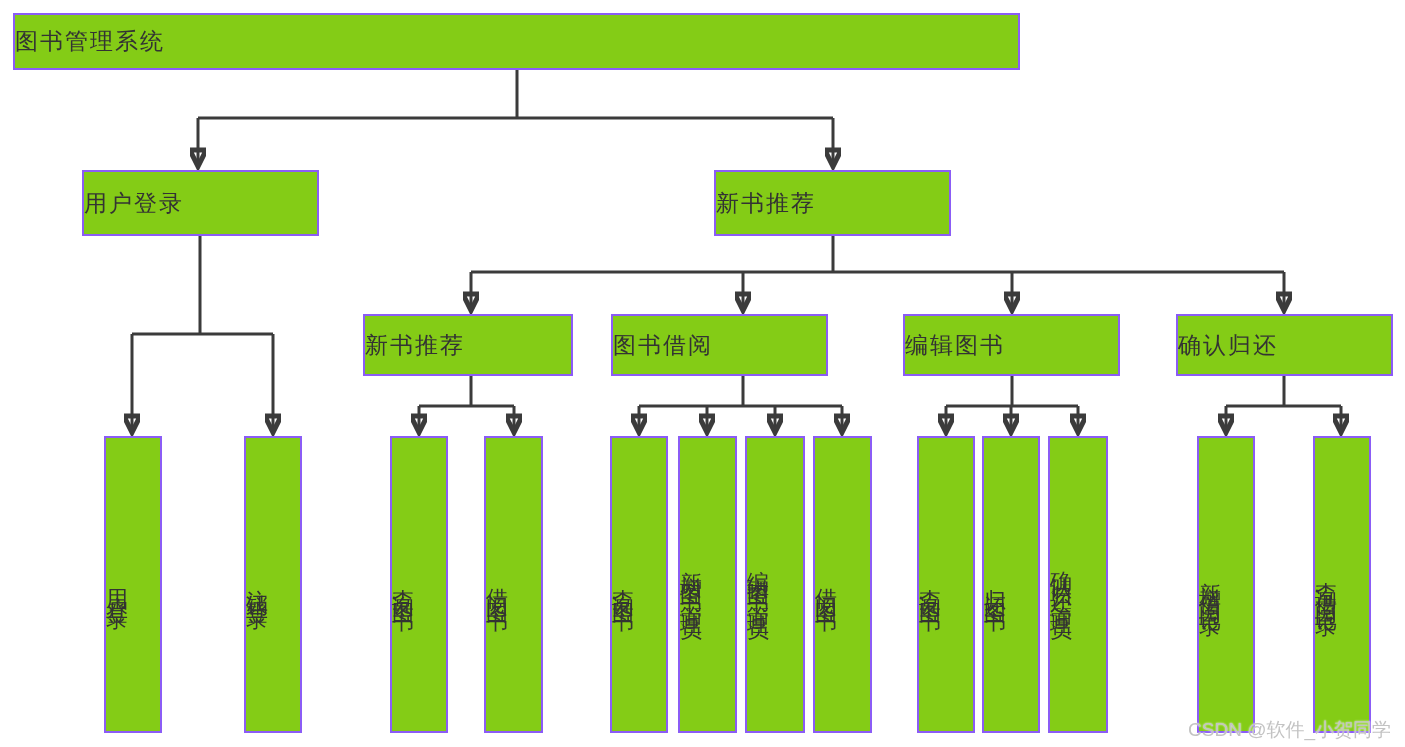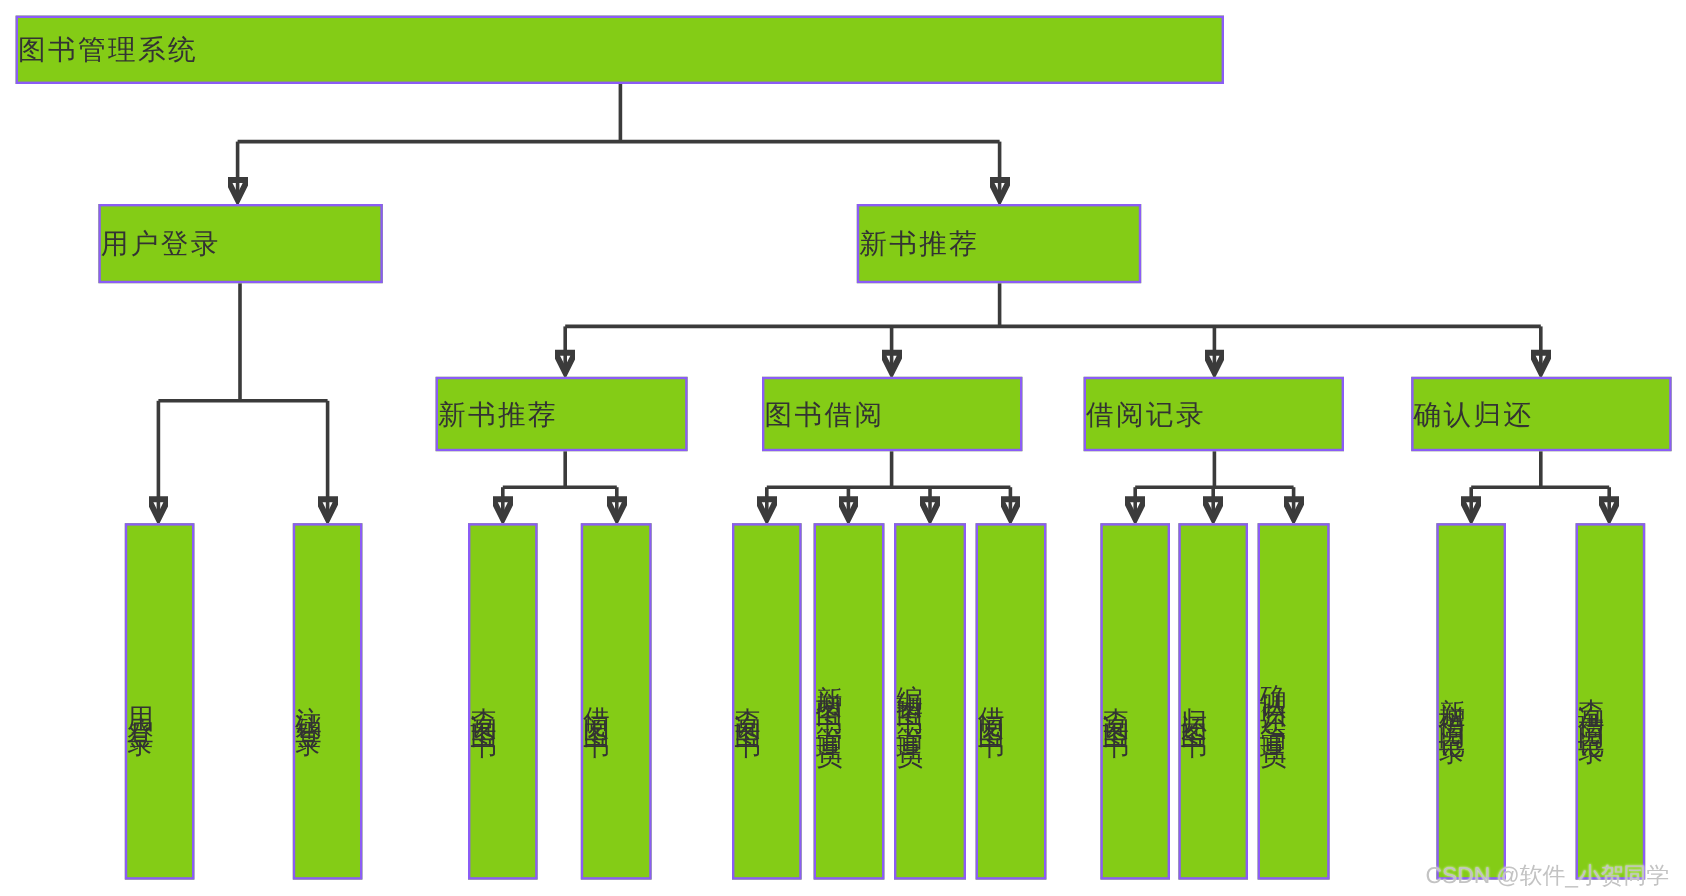--- a/index.html
+++ b/index.html
@@ -109,25 +109,25 @@
   <div class="box h" style="left:82px; top:170px; width:237px; height:66px;">
     <span>用户登录</span>
   </div>
   <div class="box h" style="left:714px; top:170px; width:237px; height:66px;">
     <span>新书推荐</span>
   </div>
 
   <div class="box h" style="left:363px; top:314px; width:210px; height:62px;">
     <span>新书推荐</span>
   </div>
-  <div class="box h" style="left:635px; top:314px; width:217px; height:62px;">
+  <div class="box h" style="left:611px; top:314px; width:217px; height:62px;">
     <span>图书借阅</span>
   </div>
   <div class="box h" style="left:903px; top:314px; width:217px; height:62px;">
-    <span>借阅记录</span>
+    <span>编辑图书</span>
   </div>
   <div class="box h" style="left:1176px; top:314px; width:217px; height:62px;">
     <span>确认归还</span>
   </div>
 
   <div class="box v" style="left:104px; top:436px; width:58px; height:297px;">
     <span>用户登录</span>
   </div>
   <div class="box v" style="left:244px; top:436px; width:58px; height:297px;">
     <span>注销登录</span>

